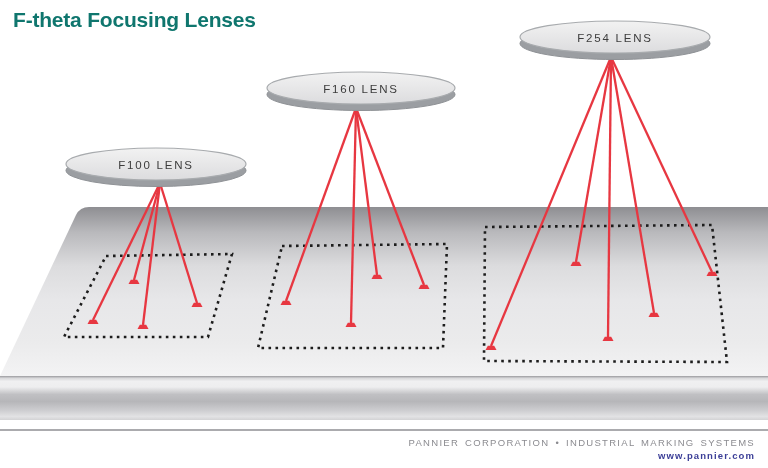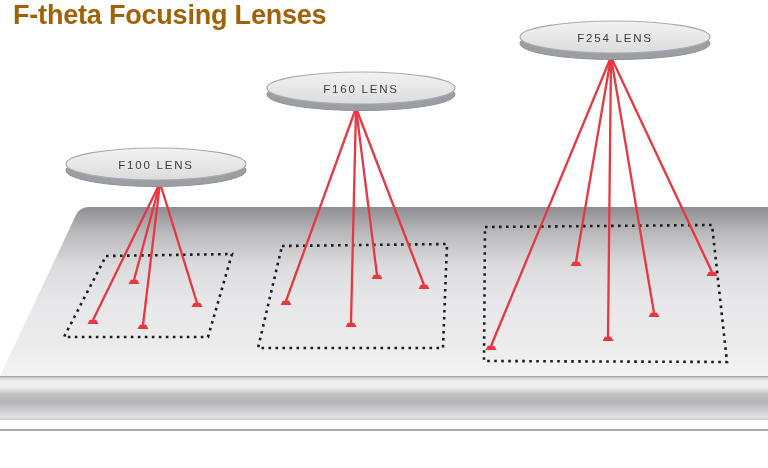--- a/index.html
+++ b/index.html
@@ -1,19 +1,19 @@
 <!DOCTYPE html>
 <html style="--beam_red: #e73741; --dot_black: #1c1c1c; --lens_rim: #9b9ea2; --lens_rim_stroke: #8f9296; --lens_face_top: #f2f2f2; --lens_face_bottom: #dcdcde; --lens_stroke: #a8abae; --label_text: #3c3c3c; --footer_gray: #8b8b90; --footer_blue: #3b3e97; --rule_gray: #ababae;"><head>
 <meta charset="utf-8">
 <style>
   html,body{margin:0;padding:0;background:#fff;}
   .stage{position:relative;width:768px;height:468px;background:#ffffff;overflow:hidden;
          font-family:"Liberation Sans",sans-serif;}
-  .title{position:absolute;top:0;left:13px;margin:0;font-size:27px;font-weight:800;
-         letter-spacing:-0.2px;color:#a16207;}
+  .title{position:absolute;top:8px;left:13px;margin:0;font-size:21px;font-weight:800;
+         letter-spacing:-0.2px;color:#0f766e;}
   #scene{position:absolute;left:0;top:0;}
   .divider{position:absolute;left:0;right:0;top:429px;height:1.5px;background:var(--rule_gray,#ababae);}
   .footer{position:absolute;right:13px;top:437px;text-align:right;}
   .f-line1{font-size:9.5px;letter-spacing:1.3px;word-spacing:2px;color:var(--footer_gray,#8b8b90);
            line-height:12px;white-space:nowrap;}
   .f-line1 .bullet{margin:0 6px;color:var(--footer_gray,#8b8b90);}
   .f-url{font-size:9.5px;font-weight:700;letter-spacing:1.1px;color:var(--footer_blue,#3b3e97);
          line-height:13px;}
 </style>
 </head>
@@ -88,13 +88,17 @@
         <path d="M 648.5 317 L 650.8 312.8 L 657.2 312.8 L 659.5 317 Z" fill="#e73741"></path>
         <line x1="611" y1="57" x2="712" y2="272" stroke="#e73741" stroke-width="2.3"></line>
         <path d="M 706.5 276 L 708.8 271.8 L 715.2 271.8 L 717.5 276 Z" fill="#e73741"></path>
         <ellipse cx="615" cy="43.5" rx="95" ry="16" fill="#9b9ea2" stroke="#8f9296" stroke-width="1"></ellipse>
         <ellipse cx="615" cy="37" rx="95" ry="16" fill="url(#gLens)" stroke="#a8abae" stroke-width="1.2"></ellipse>
         <text x="615" y="41.5" text-anchor="middle" fill="#3c3c3c" font-size="11.5" letter-spacing="1.8" font-family="&quot;Liberation Sans&quot;, sans-serif">F254 LENS</text>
       </g>
     </svg>
   <h1 class="title">F-theta Focusing Lenses</h1>
   <div class="divider"></div>
+  <div class="footer">
+    <div class="f-line1"><span>PANNIER CORPORATION</span><span class="bullet">•</span><span>INDUSTRIAL MARKING SYSTEMS</span></div>
+    <div class="f-url">www.pannier.com</div>
+  </div>
 </div>
 
 </body></html>

